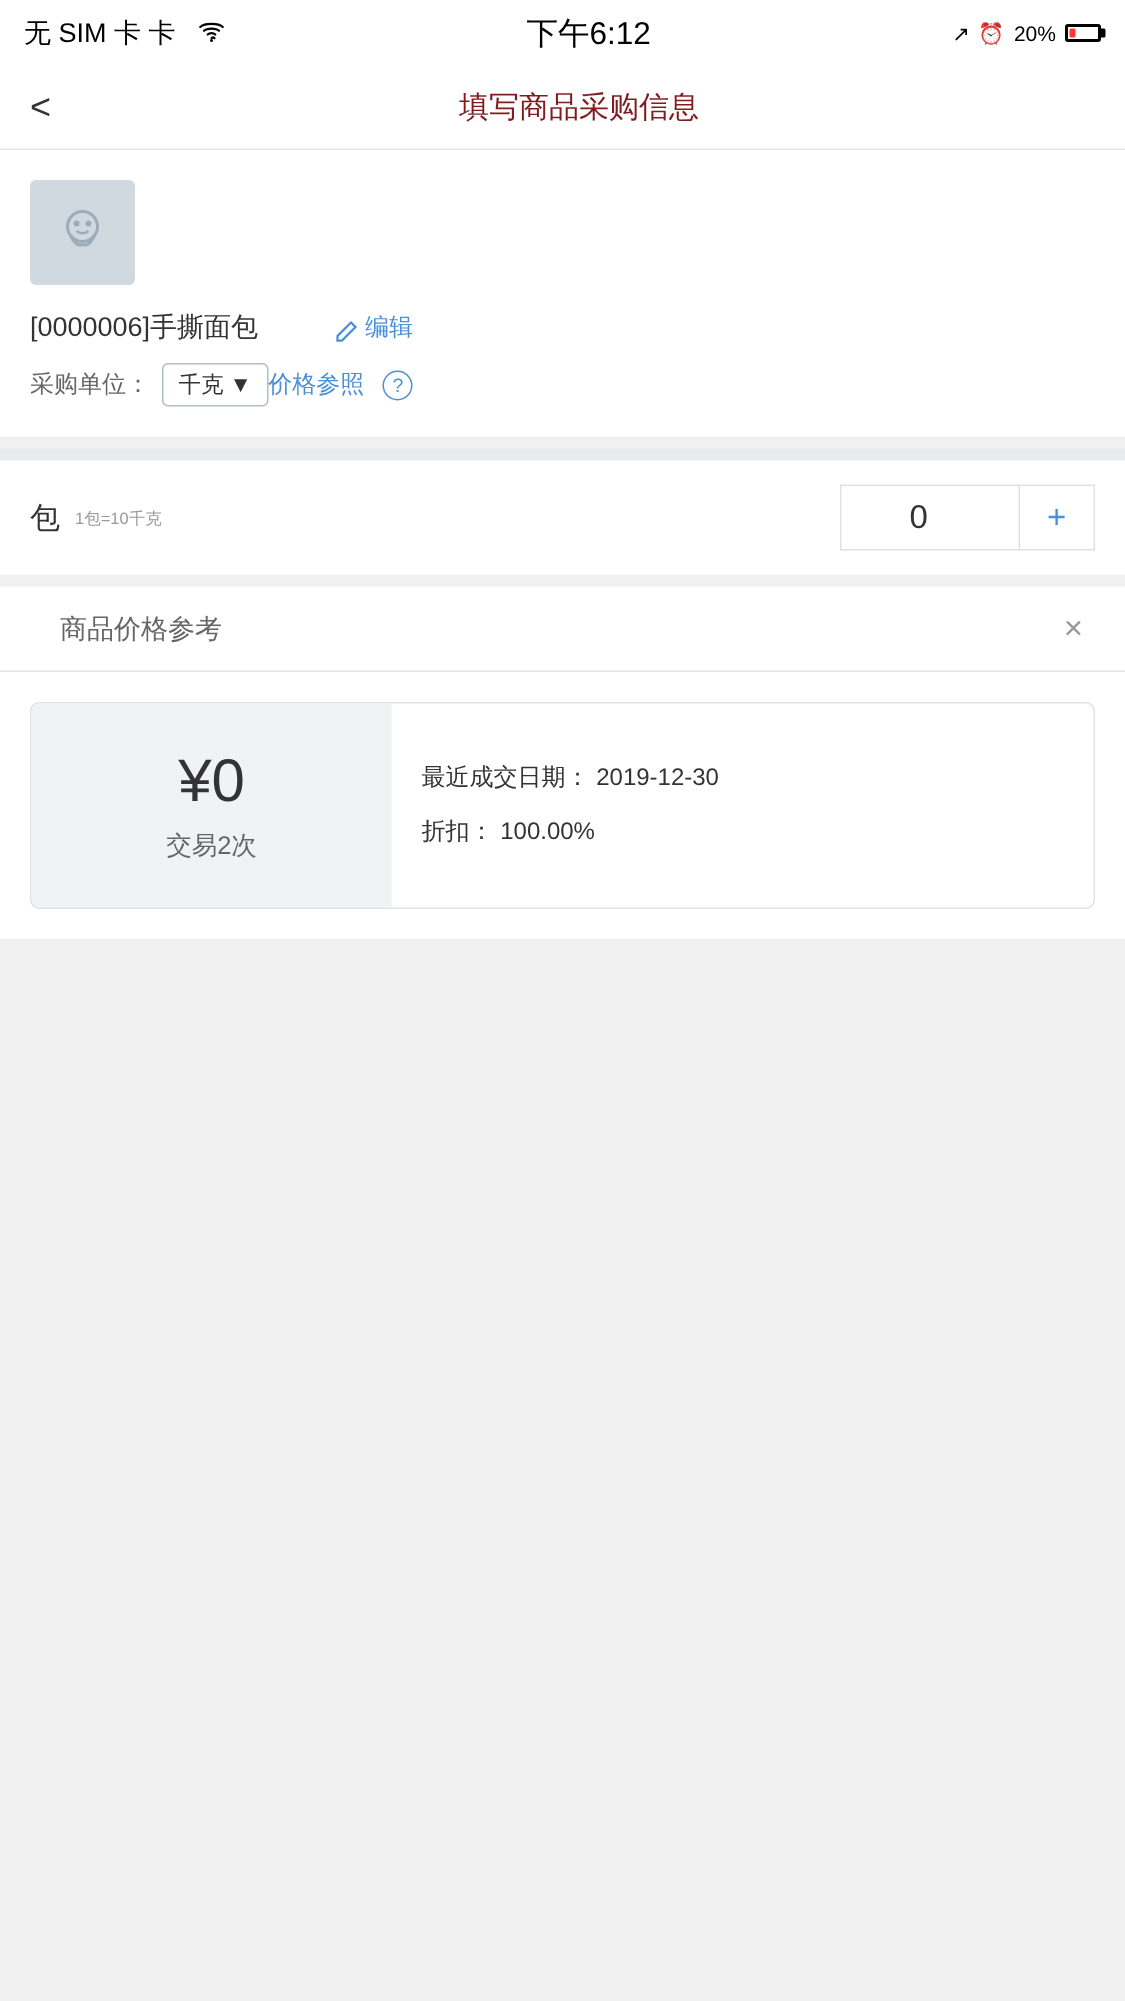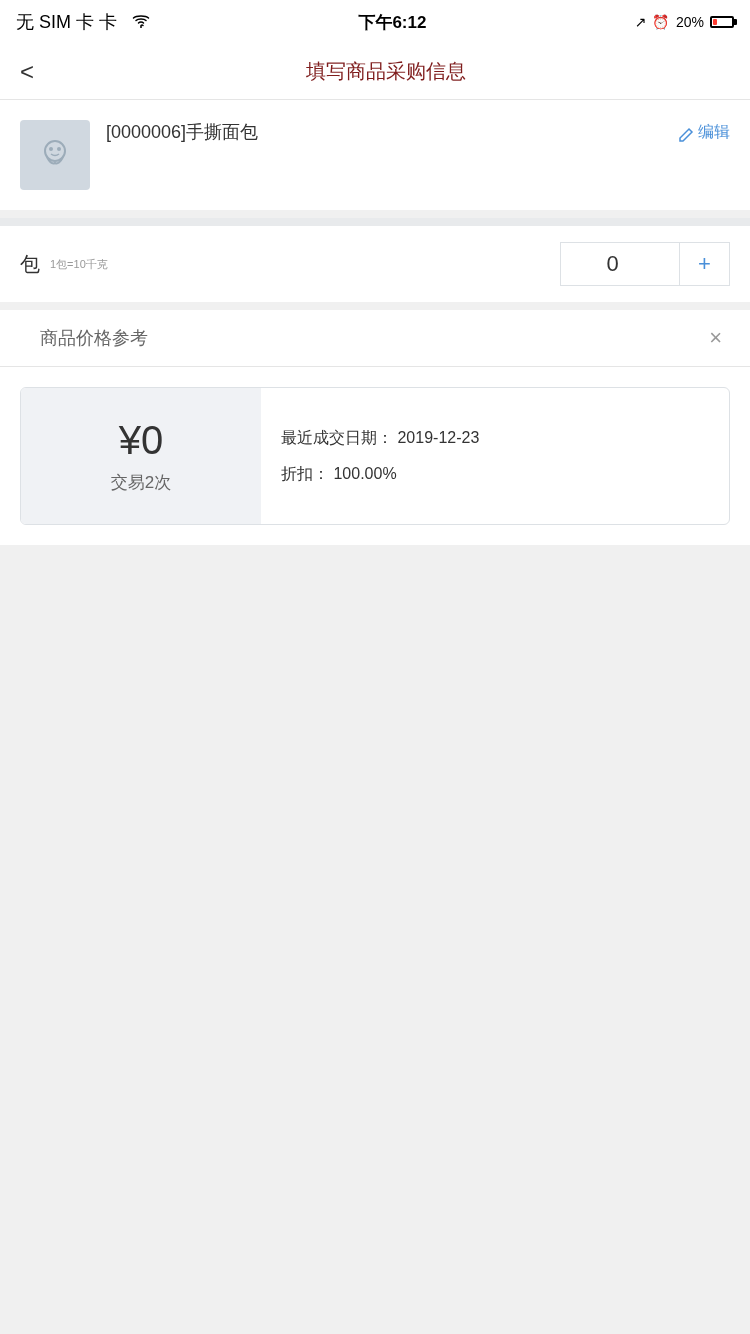--- a/index.html
+++ b/index.html
@@ -17,21 +17,21 @@
       height: 44px;
       background: #fff;
       display: flex;
       align-items: center;
       justify-content: space-between;
       padding: 0 16px;
       font-size: 14px;
       color: #000;
     }
     .status-left { font-size: 18px; font-weight: 500; }
-    .status-center { font-size: 17px; font-weight: 700; }
+    .status-center { font-size: 21px; font-weight: 400; }
     .status-right {
       display: flex;
       align-items: center;
       gap: 6px;
       font-size: 14px;
     }
     .battery-icon {
       width: 24px;
       height: 12px;
       border: 2px solid #000;
@@ -87,20 +87,21 @@
     
     .product-card {
       background: #fff;
       padding: 20px;
       margin-bottom: 8px;
     }
     .product-header {
       display: flex;
       align-items: flex-start;
       gap: 16px;
+      flex-direction: column;
     }
     .product-thumbnail {
       width: 70px;
       height: 70px;
       background: #d0d8e0;
       border-radius: 4px;
       display: flex;
       align-items: center;
       justify-content: center;
       flex-shrink: 0;
@@ -363,20 +364,34 @@
     <div class="product-info">
       <div class="product-title-row">
         <span class="product-name">[0000006]手撕面包</span>
         <span class="edit-btn">
           <svg width="16" height="16" viewBox="0 0 16 16" fill="none">
             <path d="M11 2L14 5L5 14H2V11L11 2Z" stroke="#4a90d9" stroke-width="1.5" fill="none"></path>
           </svg>
           <span>编辑</span>
         </span>
       </div>
+      <div class="purchase-unit-row">
+        <div style="display:flex;align-items:center;">
+          <span class="purchase-unit-label">采购单位：</span>
+          <div class="unit-select">
+            <span>千克</span>
+            <span>▼</span>
+          </div>
+        </div>
+        <span class="price-ref-btn">
+          <span>价格参照</span>
+          &nbsp;
+          <span style="border:1px solid #4a90d9;border-radius:50%;width:20px;height:20px;display:inline-flex;align-items:center;justify-content:center;font-size:13px;">?</span>
+        </span>
+      </div>
     </div>
   </div>
 </div>
 
 <div class="section-divider"></div>
 
 <div class="quantity-row">
   <div class="quantity-label-group">
     <span class="quantity-label">包</span>
     <span class="quantity-hint">1包=10千克</span>
@@ -399,21 +414,21 @@
     <div class="history-card">
       <div class="history-price-left">
         <div class="price-amount">
           <span>¥</span><span>0</span>
         </div>
         <div class="trade-count">交易2次</div>
       </div>
       <div class="history-details-right">
         <div class="detail-row">
           <span>最近成交日期：</span>
-          <span>2019-12-23</span>
+          <span>2019-12-30</span>
         </div>
         <div class="detail-row">
           <span>折扣：</span>
           <span>100.00%</span>
         </div>
       </div>
     </div>
   </div>
 </div>
 

